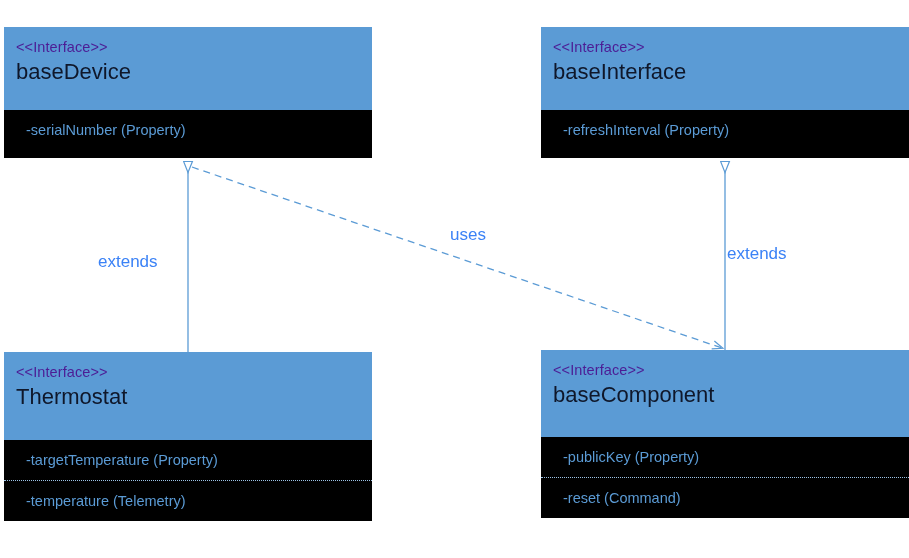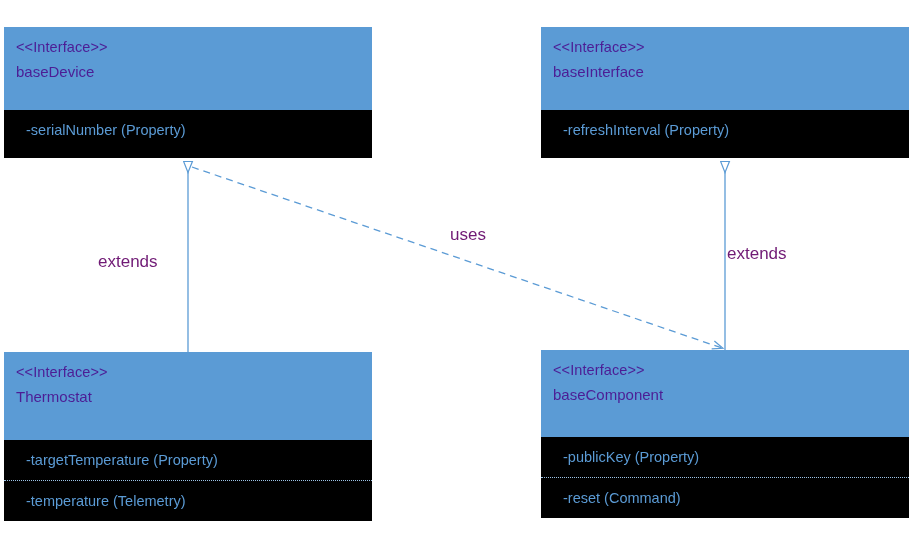--- a/index.html
+++ b/index.html
@@ -7,21 +7,21 @@
        font-family:"Liberation Sans","DejaVu Sans",sans-serif;}
 
   .canvas{position:absolute;left:0;top:0;width:909px;height:558px;}
 
   
   .uml-box{position:absolute;box-sizing:border-box;}
   .uml-header{background:#5B9BD5;color:#ffffff;box-sizing:border-box;
               padding:10px 12px 8px 12px;}
   .uml-stereotype{font-size:14.5px;line-height:20px;letter-spacing:0.1px;
                   color:#4c1d95;white-space:nowrap;}
-  .uml-name{font-size:15px;line-height:26px;color:#4c1d95;white-space:nowrap;
+  .uml-name{font-size:22px;line-height:26px;color:#0f172a;white-space:nowrap;
             margin-top:2px;}
   .uml-body{background:#000000;box-sizing:border-box;}
   .uml-member{color:#5B9BD5;font-size:14.5px;line-height:20px;
               padding:10px 12px 10px 22px;white-space:nowrap;box-sizing:border-box;}
   .uml-member + .uml-member{border-top:1px dotted #9DC3E6;}
 
   
   #box-base-device   {left:4px;   top:27px;  width:368px;}
   #box-base-device .uml-header{height:83px;}
   #box-base-device .uml-body{height:48px;}
@@ -32,21 +32,21 @@
 
   #box-thermostat    {left:4px;   top:352px; width:368px;}
   #box-thermostat .uml-header{height:88px;}
 
   #box-base-component{left:541px; top:350px; width:380px;}
   #box-base-component .uml-header{height:87px;}
 
   
   .connector-layer{position:absolute;left:0;top:0;width:909px;height:558px;
                    pointer-events:none;}
-  .edge-label{position:absolute;color:#701a75;font-size:17px;line-height:22px;
+  .edge-label{position:absolute;color:#3b82f6;font-size:17px;line-height:22px;
               white-space:nowrap;}
   #label-extends-left {left:98px; top:251px;}
   #label-extends-right{left:727px;top:243px;}
   #label-uses         {left:450px;top:224px;}
 </style>
 </head>
 <body>
 
 <div class="canvas">
 

